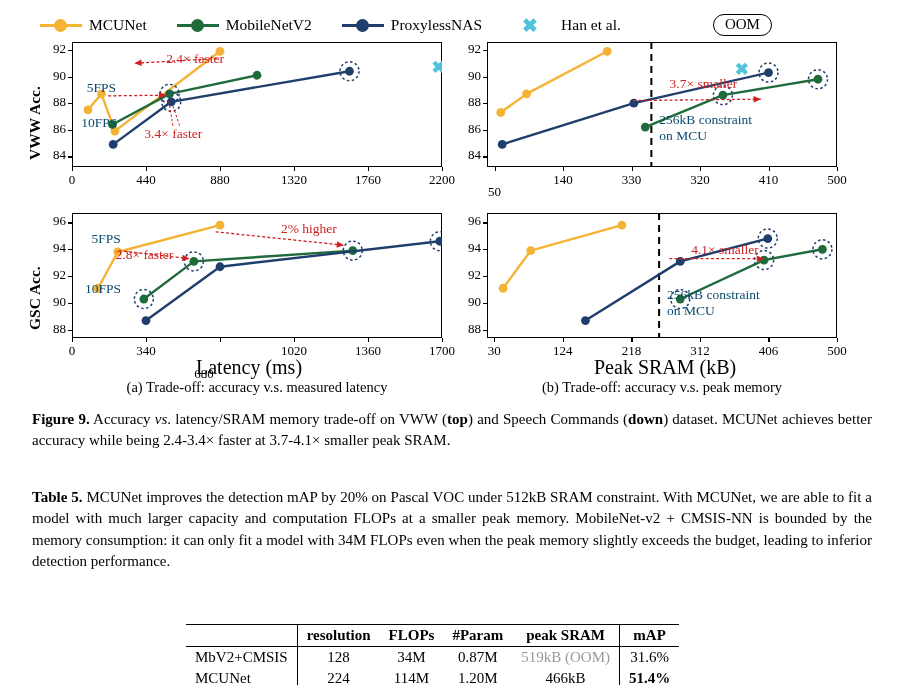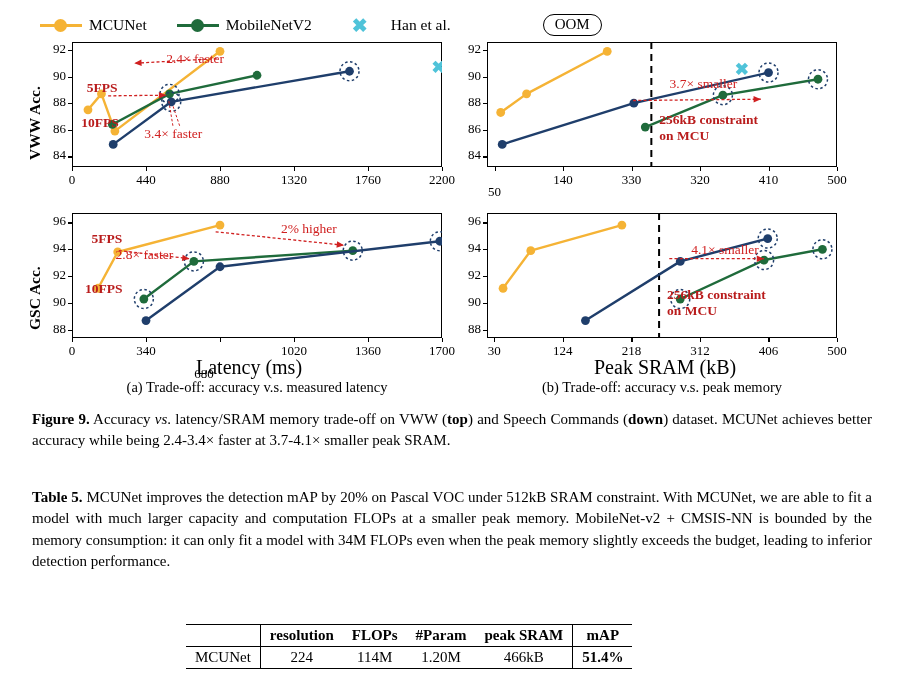--- a/index.html
+++ b/index.html
@@ -45,21 +45,21 @@
   .xlab{
     position:absolute;font-size:20px;font-weight:normal;white-space:nowrap;
   }
   .tick-x{position:absolute;font-size:13px;text-align:center;white-space:nowrap;}
   .tick-y{position:absolute;font-size:13px;text-align:right;white-space:nowrap;}
   .tickmark-x{position:absolute;width:1.2px;background:#000;}
   .tickmark-y{position:absolute;height:1.2px;background:#000;}
 
   .anno{position:absolute;font-size:13.5px;white-space:nowrap;}
   .anno-red{color:#d02020;}
-  .anno-blk{color:#b91c1c;font-weight:bold;}
+  .anno-blk{color:#0c4a6e;}
 
   .caption-sub{
     position:absolute;font-size:14.5px;text-align:center;white-space:nowrap;
   }
 
   
   .fig-caption{
     position:absolute;left:32px;top:409px;width:840px;
     font-size:15px;line-height:1.42;text-align:justify;
   }
@@ -94,20 +94,27 @@
         <span class="lg-dot" style="background:#F5B335"></span>
       </span>
       <span class="legend-label">MCUNet</span>
     </div>
     <div class="legend-item">
       <span class="lg-marker">
         <span class="lg-line" style="background:#1F6B3B"></span>
         <span class="lg-dot" style="background:#1F6B3B"></span>
       </span>
       <span class="legend-label">MobileNetV2</span>
+    </div>
+    <div class="legend-item">
+      <span class="lg-marker">
+        <span class="lg-line" style="background:#1F3E6B"></span>
+        <span class="lg-dot" style="background:#1F3E6B"></span>
+      </span>
+      <span class="legend-label">ProxylessNAS</span>
     </div>
     <div class="legend-item">
       <span class="lg-marker">
         <span class="lg-x" style="color:#4FC3D9">✖</span>
       </span>
       <span class="legend-label">Han et al.</span>
     </div>
     <div class="legend-item" style="margin-left:62px">
       <span class="oom-box">OOM</span>
     </div>
@@ -345,20 +352,28 @@
         <th class="l rule-top rule-mid" style="border-bottom:1px solid #000;border-top:1.4px solid #000;"></th>
         <th class="c vline" style="border-top:1.4px solid #000;border-bottom:1px solid #000;">resolution</th>
         <th class="c" style="border-top:1.4px solid #000;border-bottom:1px solid #000;">FLOPs</th>
         <th class="c" style="border-top:1.4px solid #000;border-bottom:1px solid #000;">#Param</th>
         <th class="c" style="border-top:1.4px solid #000;border-bottom:1px solid #000;">peak SRAM</th>
         <th class="c vline" style="border-top:1.4px solid #000;border-bottom:1px solid #000;">mAP</th>
       </tr>
     </thead>
     <tbody>
       <tr>
+        <td class="l">MbV2+CMSIS</td>
+        <td class="c vline">128</td>
+        <td class="c">34M</td>
+        <td class="c">0.87M</td>
+        <td class="c gray">519kB (OOM)</td>
+        <td class="c vline">31.6%</td>
+      </tr>
+      <tr>
         <td class="l rule-bot">MCUNet</td>
         <td class="c vline rule-bot">224</td>
         <td class="c rule-bot">114M</td>
         <td class="c rule-bot">1.20M</td>
         <td class="c rule-bot">466kB</td>
         <td class="c vline rule-bot" style="font-weight:bold">51.4%</td>
       </tr>
     </tbody>
   </table>
 </div>

